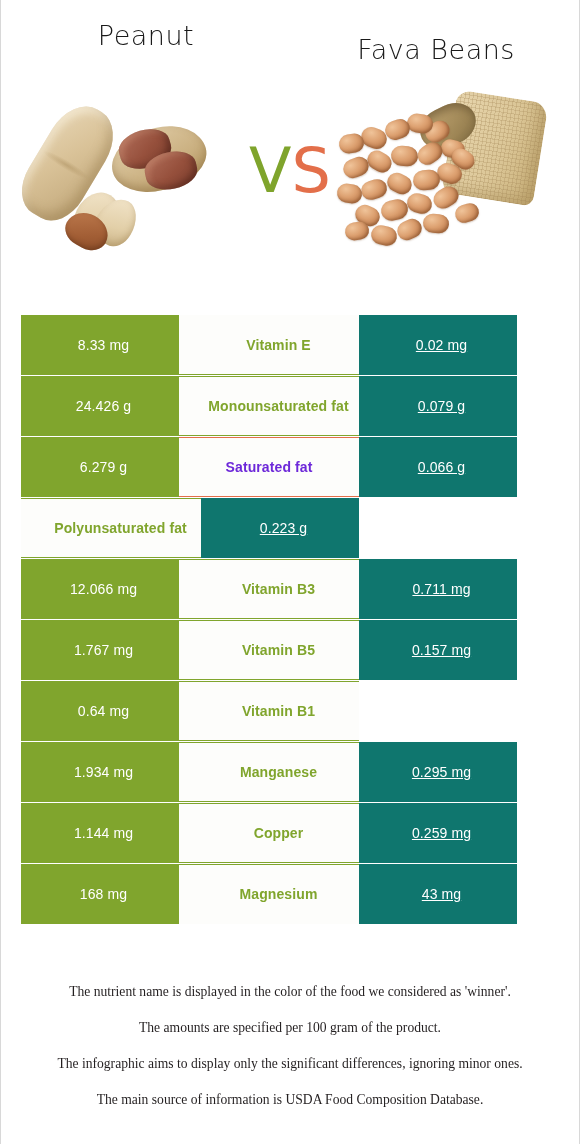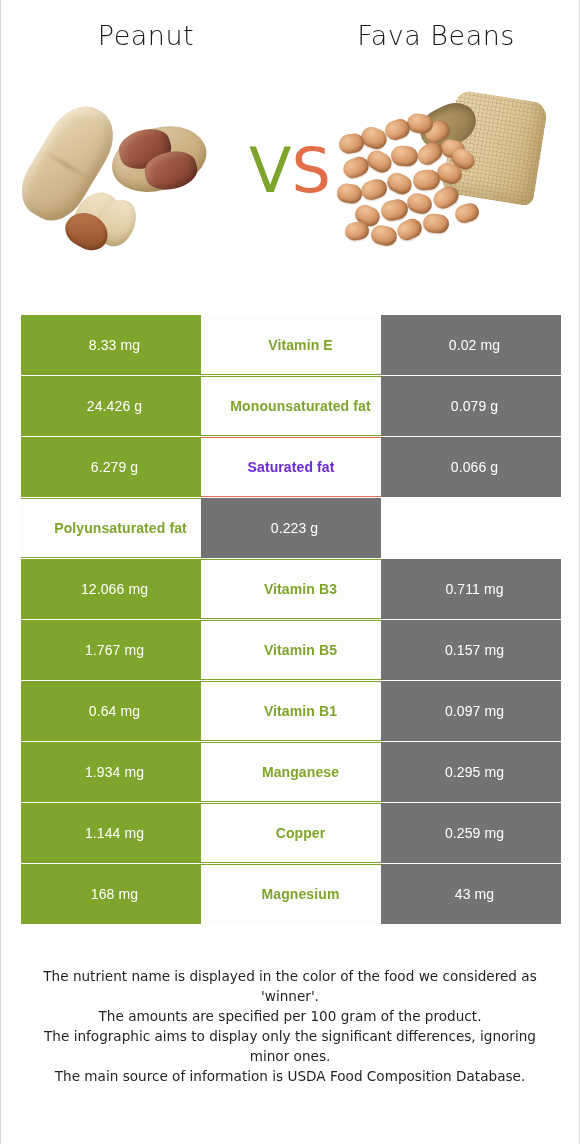--- a/index.html
+++ b/index.html
@@ -31,21 +31,21 @@
     top: 20px;
     font-size: 27px;
     font-weight: 300;
     letter-spacing: 0.5px;
     color: #1a1a1a;
     text-align: center;
     white-space: nowrap;
     font-family: "DejaVu Sans", sans-serif;
   }
   .title-left  { left: 0;   width: 290px; }
-  .title-right { left: 290px; width: 290px; }
+  .title-right { left: 290px; width: 290px; margin-top: 14px; }
 
   .vs {
     position: absolute;
     left: 0;
     right: 0;
     top: 140px;
     text-align: center;
     font-size: 62px;
     font-weight: 400;
     line-height: 1;
@@ -144,28 +144,28 @@
     margin-bottom: 1.2px;
   }
   .cell {
     display: flex;
     align-items: center;
     justify-content: center;
     font-size: 14px;
     box-sizing: border-box;
   }
   .cell-left, .cell-right {
-    width: 180px;
+    width: 158px;
     color: #ffffff;
     font-weight: 400;
     letter-spacing: .1px;
     padding-left: 7px;
   }
   .cell-left  { background: #80A52D; }
-  .cell-right { background: #737373; }
+  .cell-right { background: #0f766e; text-decoration: underline; }
   .cell-mid {
     width: 180px;
     background: #fdfdfb;
     font-size: 14px;
     font-weight: 600;
     letter-spacing: .1px;
     border-top: 1px solid transparent;
     border-bottom: 1px solid transparent;
   }
   .row.win-left  .cell-mid { color:#80A52D; border-top-color:#80A52D; border-bottom-color:#80A52D;padding-left:19px; }
@@ -178,21 +178,21 @@
     position: absolute;
     left: 28px;
     right: 28px;
     top: 966px;
     text-align: center;
     font-size: 13.6px;
     line-height: 20px;
     color: #231f20;
     font-family: "DejaVu Sans", sans-serif;
   }
-  .footer p { margin: 0; }
+  .footer p { margin: 16px; font-family: Liberation Serif, serif; }
 </style>
 </head>
 <body>
 
 <div id="page">
 
   <div class="header">
 
     <div class="title title-left">Peanut</div>
     <div class="title title-right">Fava Beans</div>
@@ -274,21 +274,20 @@
 
     <div class="row win-left">
       <div class="cell cell-left">1.767 mg</div>
       <div class="cell cell-mid">Vitamin B5</div>
       <div class="cell cell-right">0.157 mg</div>
     </div>
 
     <div class="row win-left">
       <div class="cell cell-left">0.64 mg</div>
       <div class="cell cell-mid">Vitamin B1</div>
-      <div class="cell cell-right">0.097 mg</div>
     </div>
 
     <div class="row win-left">
       <div class="cell cell-left">1.934 mg</div>
       <div class="cell cell-mid">Manganese</div>
       <div class="cell cell-right">0.295 mg</div>
     </div>
 
     <div class="row win-left">
       <div class="cell cell-left">1.144 mg</div>

